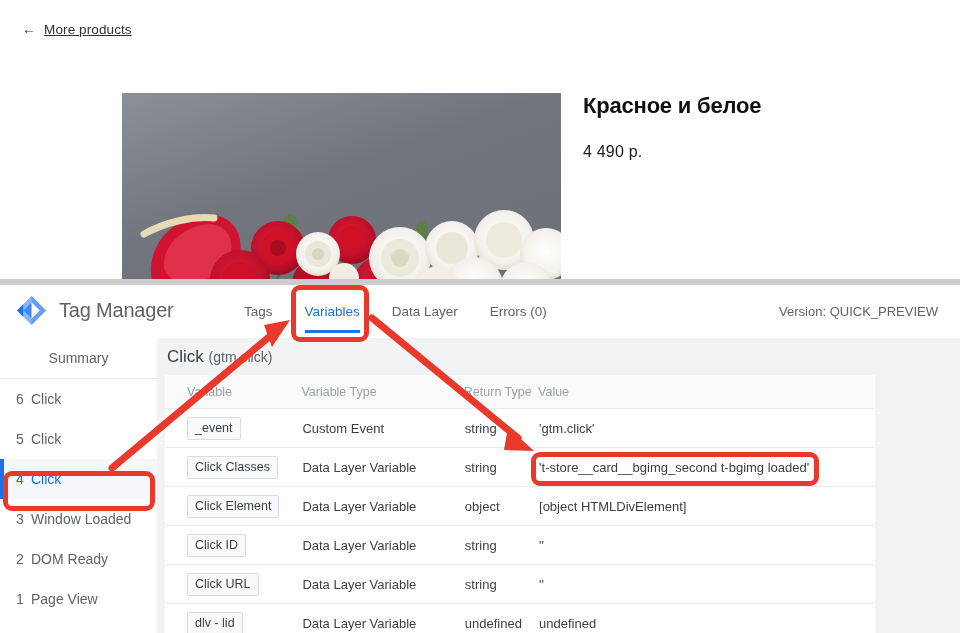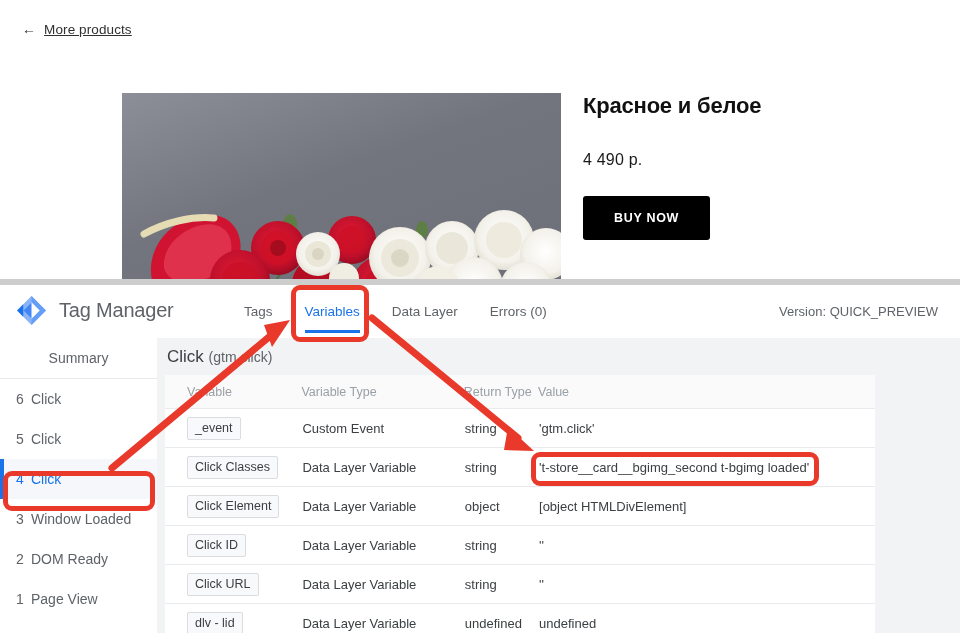--- a/index.html
+++ b/index.html
@@ -66,21 +66,21 @@
   #product-title {
     font-size: 22px;
     font-weight: bold;
     color: #111111;
     letter-spacing: -.2px;
     margin: 0;
   }
   #product-price {
     font-size: 16px;
     color: #1a1a1a;
-    margin-top: 32px;
+    margin-top: 24px;
     letter-spacing: .2px;
   }
   #buy-now {
     display: inline-block;
     margin-top: 27px;
     background: #000000;
     color: #ffffff;
     font-size: 12.5px;
     font-weight: bold;
     letter-spacing: .7px;
@@ -376,21 +376,20 @@
       <circle cx="352" cy="124" r="29" fill="url(#wr1)"></circle>
       <circle cx="404" cy="126" r="26" fill="url(#wr1)"></circle>
       <circle cx="316" cy="126" r="22" fill="#f2efe5"></circle>
       <circle cx="222" cy="116" r="15" fill="#f0ede2"></circle>
     </svg>
   </div>
 
   <div id="product-info">
     <h1 id="product-title">Красное и белое</h1>
     <div id="product-price">4 490 р.</div>
-    <button id="buy-now">BUY NOW</button>
   </div>
 </div>
 
 <div id="panel-divider"></div>
 
 <div id="gtm-panel">
 
   <div id="gtm-header">
     <div id="gtm-logo-wrap">
       <svg class="logo-mark" viewBox="0 0 48 48">

